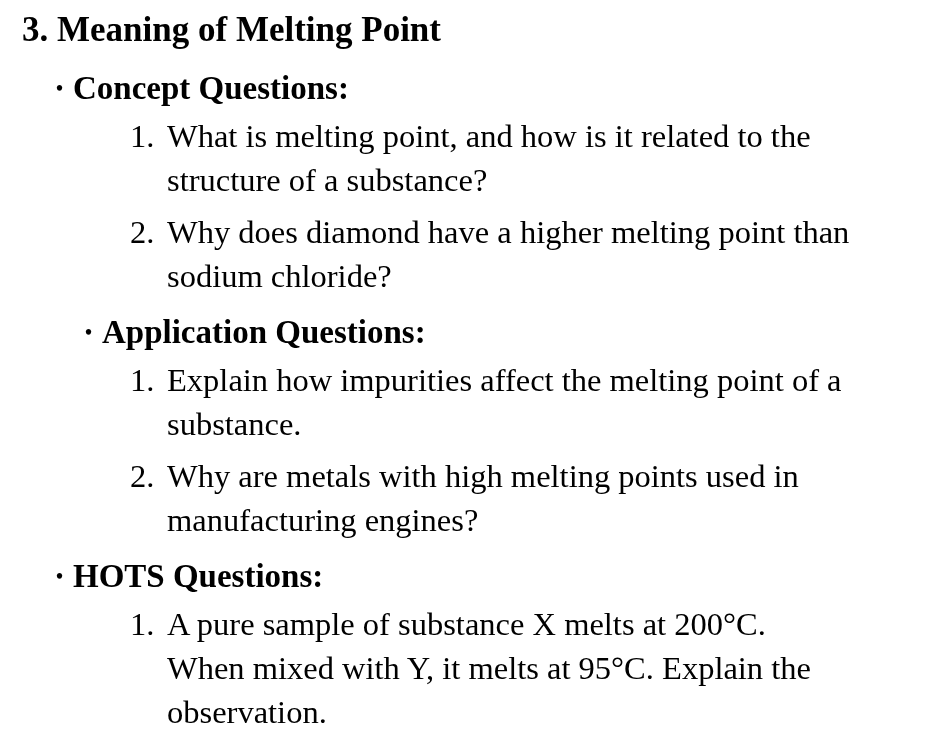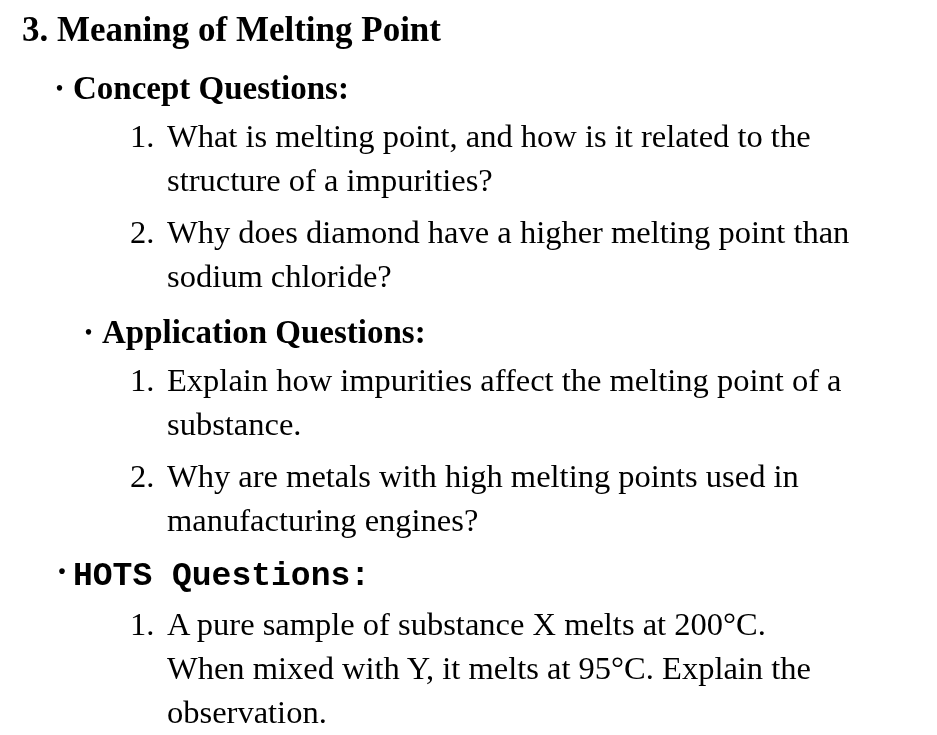--- a/index.html
+++ b/index.html
@@ -34,21 +34,21 @@
 <div class="doc">
 
   <div class="heading">3. Meaning of Melting Point</div>
 
   <div class="section-title" style="top:64px;">
     <span class="bullet">•</span><span>Concept Questions:</span>
   </div>
   <div class="item" style="top:114px;">
     <span class="num">1.</span>
     <span class="text">What is melting point, and how is it related to the
-structure of a impurities?</span>
+structure of a substance?</span>
   </div>
   <div class="item" style="top:210px;">
     <span class="num">2.</span>
     <span class="text">Why does diamond have a higher melting point than
 sodium chloride?</span>
   </div>
 
   <div class="section-title" style="top:308px;margin-left:29px;">
     <span class="bullet">•</span><span>Application Questions:</span>
   </div>
@@ -56,21 +56,21 @@
     <span class="num">1.</span>
     <span class="text">Explain how impurities affect the melting point of a
 substance.</span>
   </div>
   <div class="item" style="top:454px;">
     <span class="num">2.</span>
     <span class="text">Why are metals with high melting points used in
 manufacturing engines?</span>
   </div>
 
-  <div class="section-title" style="top:552px;font-family:Liberation Mono, monospace;">
+  <div class="section-title" style="top:552px;">
     <span class="bullet">•</span><span>HOTS Questions:</span>
   </div>
   <div class="item" style="top:602px;">
     <span class="num">1.</span>
     <span class="text">A pure sample of substance X melts at 200°C.
 When mixed with Y, it melts at 95°C. Explain the
 observation.</span>
   </div>
 
 </div>

